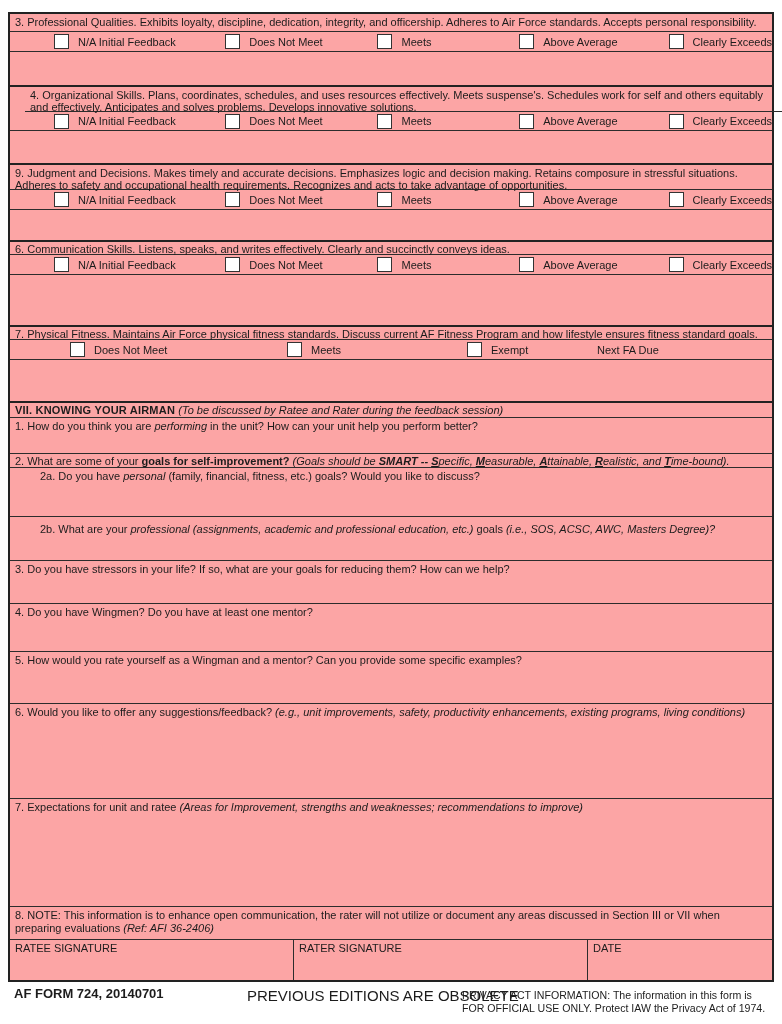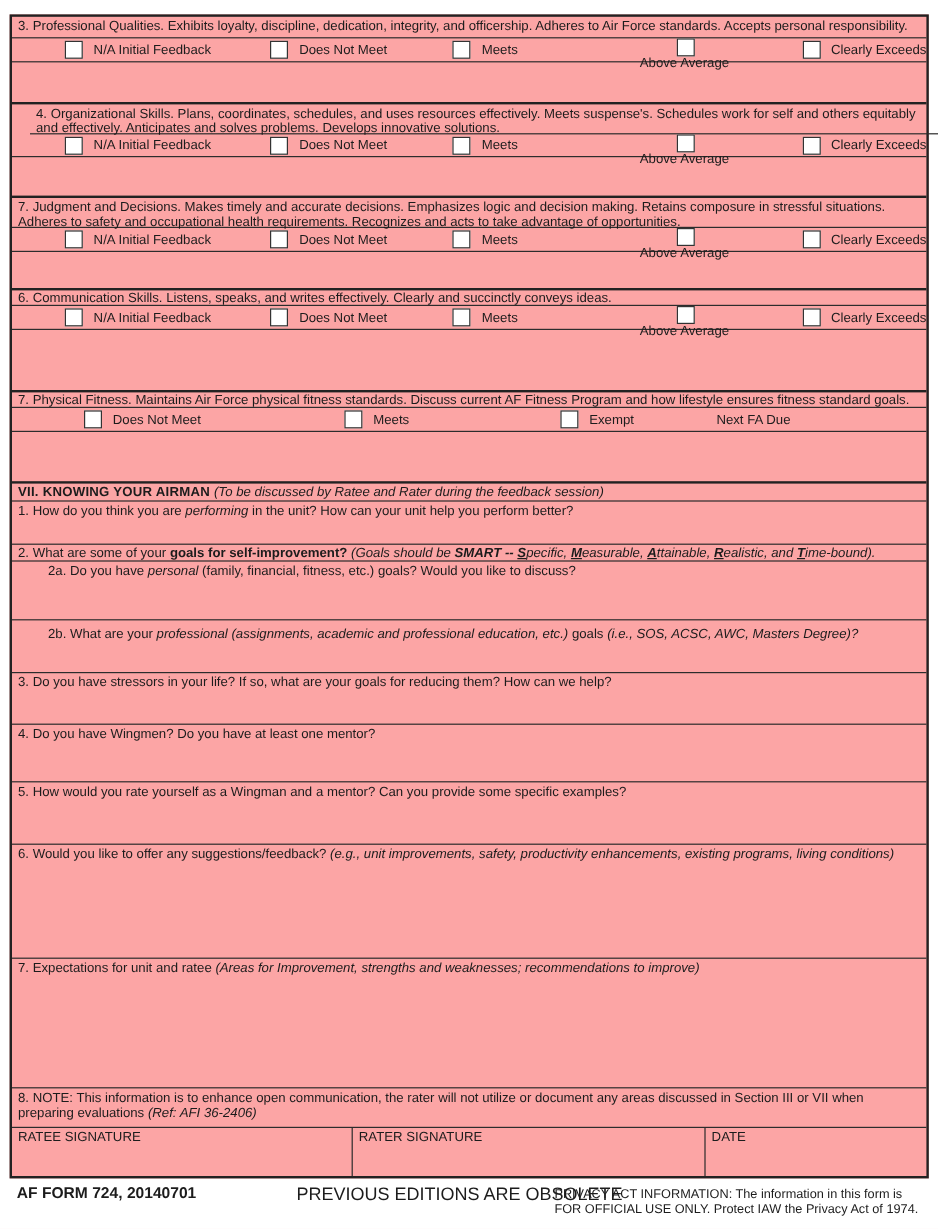--- a/index.html
+++ b/index.html
@@ -22,21 +22,21 @@
   }
   .rate-row { display:flex; align-items:center; }
   .rcell { display:flex; align-items:center; height:100%;padding-left:32px; }
   .rcell .cb { margin-left:12px; }
   .cb {
     width:15px; height:15px; border:1px solid #333; background:#fff;
     display:inline-block; flex:none;
   }
   .rlabel { font-size:11px; margin-left:9px; white-space:nowrap; }
   .w1 { width:178px; } .w2 { width:158px; } .w3 { width:147px; }
-  .w4 { width:155px;flex-direction:column; } .w5 { width:auto; }
+  .w4 { width:155px; } .w5 { width:auto; }
   .f1 { width:215px; } .f2 { width:180px; } .f3 { width:130px; } .f4 { width:auto; }
   .f1 .cb { margin-left:28px; } .f2 .cb, .f3 .cb { margin-left:30px; }
   .fa-label { font-size:11px; margin-left:30px; }
   .comments { border-bottom:2px solid #222; }
   .vii-head { font-size:11px; padding:1px 5px; }
   .vii-head .b { letter-spacing:0.2px; }
   .qbox { }
   .qtext { font-size:11px; line-height:12.5px; padding:2px 5px 1px 5px; }
   .indent { padding-left:30px; }
   .b { font-weight:bold; }
@@ -111,21 +111,21 @@
         <span class="rlabel">Above Average</span>
       </div>
     <div class="rcell w5">
         <span class="cb"></span>
         <span class="rlabel">Clearly Exceeds</span>
       </div>
   </div>
   <div class="row comments" style="height:34px;"></div>
 
   <div class="row sec-text" style="height:25px;">
-    <span>7.  Judgment and Decisions. Makes timely and accurate decisions.  Emphasizes logic and decision making.  Retains composure in stressful situations.  Adheres to  safety and occupational health requirements.  Recognizes and acts to take advantage of opportunities.</span>
+    <span>9.  Judgment and Decisions. Makes timely and accurate decisions.  Emphasizes logic and decision making.  Retains composure in stressful situations.  Adheres to  safety and occupational health requirements.  Recognizes and acts to take advantage of opportunities.</span>
   </div>
   <div class="row rate-row" style="height:20px;">
     <div class="rcell w1">
         <span class="cb"></span>
         <span class="rlabel">N/A Initial Feedback</span>
       </div>
     <div class="rcell w2">
         <span class="cb"></span>
         <span class="rlabel">Does Not Meet</span>
       </div>

